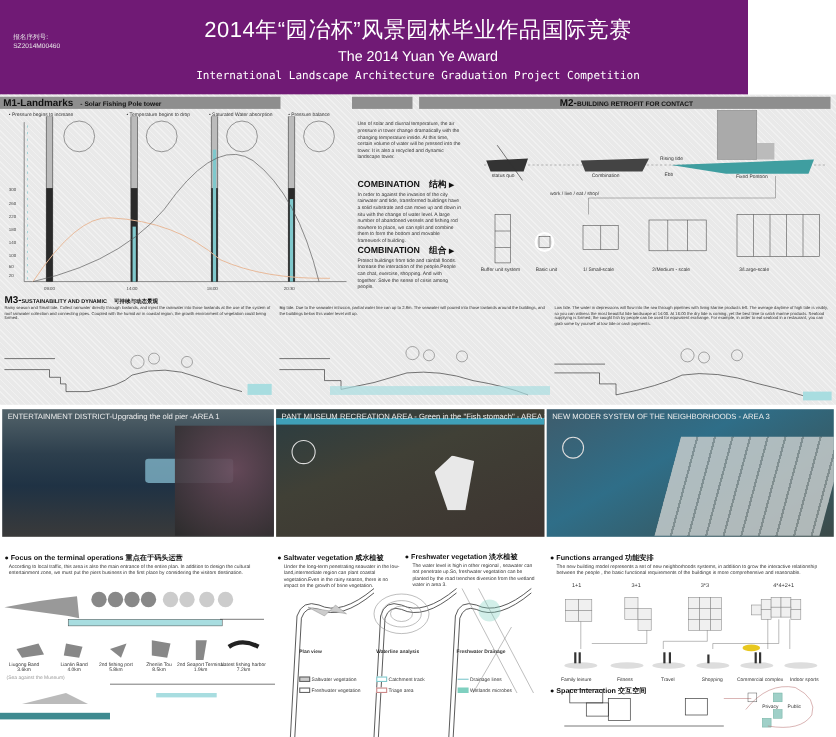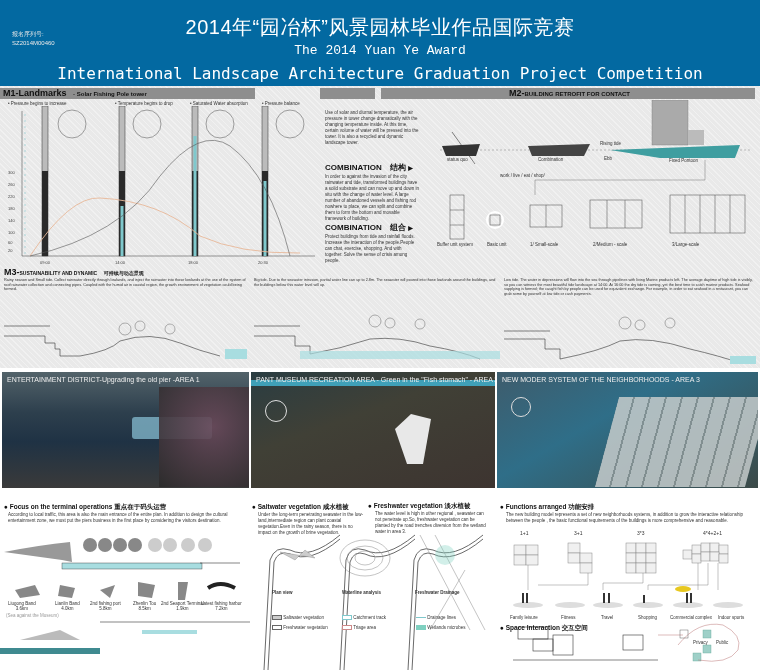--- a/index.html
+++ b/index.html
@@ -1,21 +1,21 @@
 <!DOCTYPE html>
 <html><head>
 <meta charset="utf-8">
 <style>
   * { box-sizing: border-box; margin: 0; padding: 0; }
   body { width: 760px; height: 670px; background: #ffffff; font-family: "Liberation Sans", sans-serif; position: relative; overflow: hidden; }
-  .header { position: absolute; left: 0; top: 0; width: 760px; height: 86px; background: #0369a1; color: #fff; }
+  .header { position: absolute; left: 0; top: 0; width: 680px; height: 86px; background: #701a75; color: #fff; }
   .header .reg { position: absolute; left: 12px; top: 30px; font-size: 6px; line-height: 9px; color: #e8e8e8; }
   .header .cn { position: absolute; left: 0; width: 760px; top: 14px; text-align: center; font-size: 20px; letter-spacing: 0.5px; }
-  .header .en1 { position: absolute; left: 0; width: 760px; top: 43px; text-align: center; font-family: Liberation Mono, monospace; font-size: 13px; }
-  .header .en2 { position: absolute; left: 0; width: 760px; top: 64px; text-align: center; font-family: "DejaVu Sans Mono", monospace; font-size: 16px; }
+  .header .en1 { position: absolute; left: 0; width: 760px; top: 43px; text-align: center; font-family: Liberation Sans, sans-serif; font-size: 13px; }
+  .header .en2 { position: absolute; left: 0; width: 760px; top: 64px; text-align: center; font-family: "DejaVu Sans Mono", monospace; font-size: 10px; }
   .hatch { background-color: #e9e9e9; background-image: repeating-linear-gradient(45deg, rgba(255,255,255,0.35) 0 1px, transparent 1px 4px); }
   .panel-top { position: absolute; left: 0; top: 86px; width: 760px; height: 282px; }
   .bar { position: absolute; height: 11px; background: #8e8e8e; color: #111; font-weight: bold; font-size: 9px; line-height: 11px; padding-left: 3px; }
   .bar small { font-size: 6px; }
   .m1-bar { left: 0; top: 2px; width: 255px; }
   .m2-bar { left: 381px; top: 2px; width: 374px; text-align: center; }
   .m2-bar-left { left: 320px; top: 2px; width: 55px; background: #8e8e8e; }
   .svgwrap { position: absolute; }
   .tiny { font-size: 4.5px; color: #333; line-height: 6px; }
   .h-sec { position: absolute; font-weight: bold; font-size: 8px; color: #111; }

